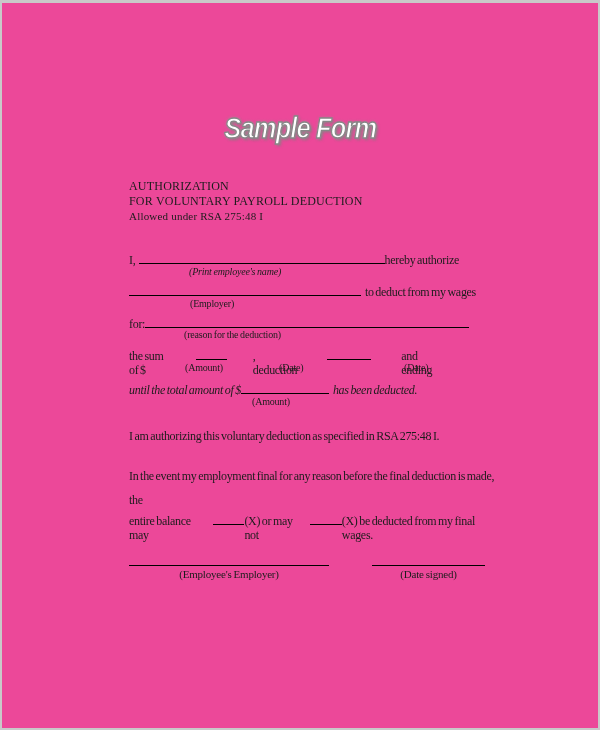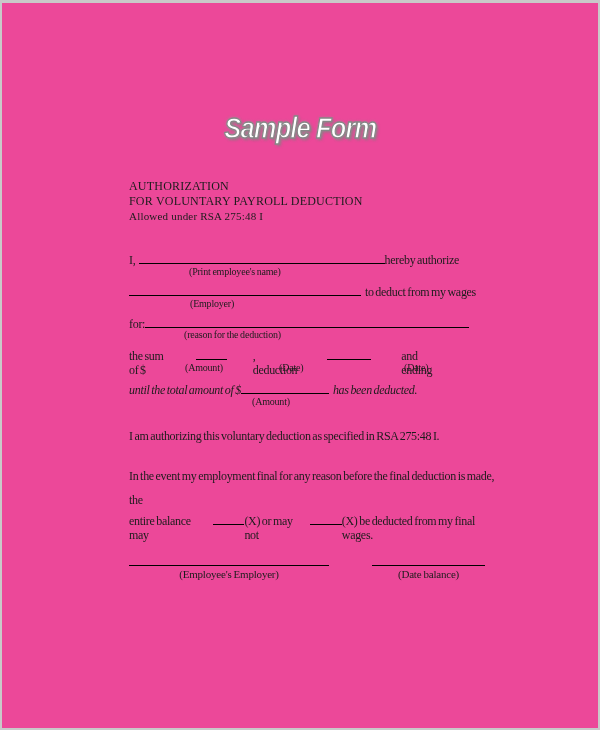--- a/index.html
+++ b/index.html
@@ -69,21 +69,21 @@
     <div>AUTHORIZATION</div>
     <div>FOR VOLUNTARY PAYROLL DEDUCTION</div>
     <div class="title-sub">Allowed under RSA 275:48 I</div>
   </div>
 
   <div class="abs frow r1">
     <span>I,</span>
     <span class="blank grow m-l4"></span>
     <span>hereby authorize</span>
   </div>
-  <span class="abs lbl" style="top:263px;left:187px;">(Print employee's name)</span>
+  <span class="abs lbl" style="top:263px;left:187px;font-style:italic;">(Print employee's name)</span>
 
   <div class="abs frow r2">
     <span class="blank grow"></span>
     <span class="m-l4">to deduct from my wages</span>
   </div>
   <span class="abs lbl" style="top:295px;left:188px;">(Employer)</span>
 
   <div class="abs frow r3">
     <span>for:</span>
     <span class="blank grow"></span>
@@ -121,16 +121,16 @@
       <span>(X) be deducted from my final wages.</span>
     </div>
   </div>
 
   <div class="abs sig-block sig-emp">
     <div class="sig-line"></div>
     <div class="sig-lbl">(Employee's Employer)</div>
   </div>
   <div class="abs sig-block sig-date">
     <div class="sig-line"></div>
-    <div class="sig-lbl">(Date balance)</div>
+    <div class="sig-lbl">(Date signed)</div>
   </div>
 
 </div>
 
 </body></html>

